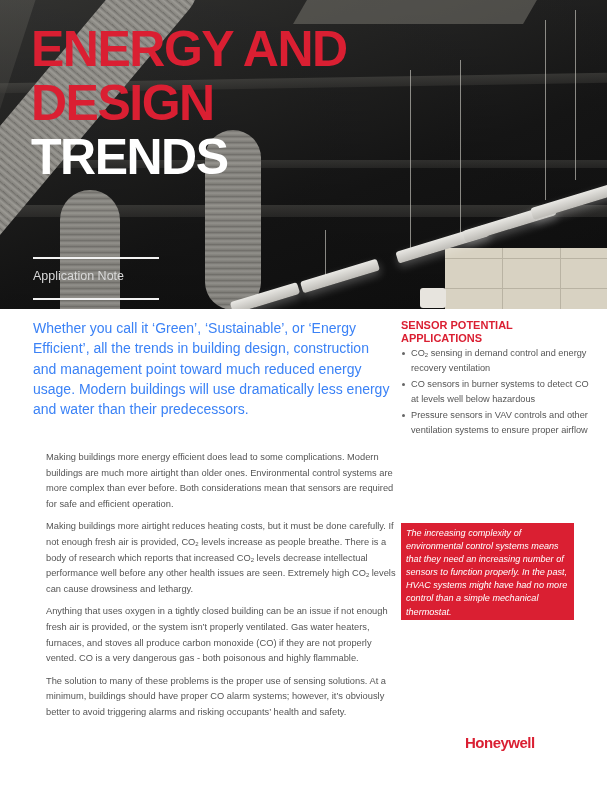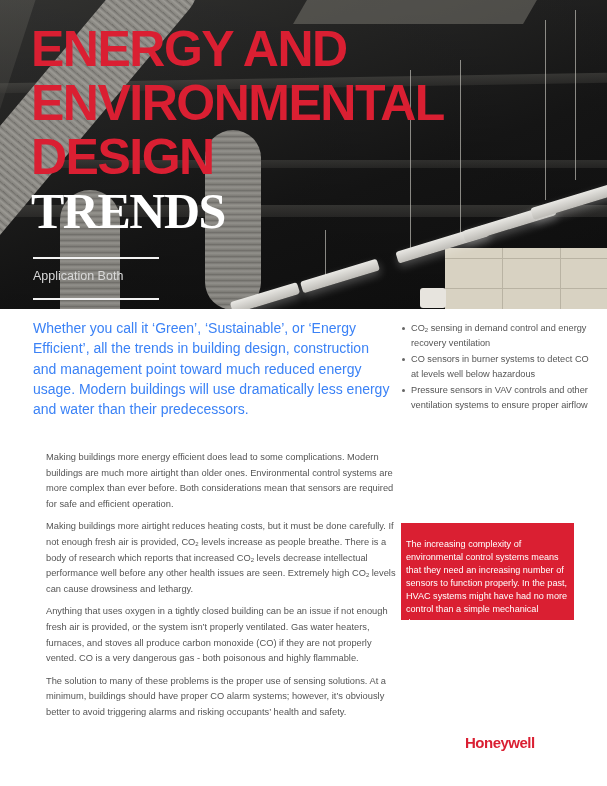--- a/index.html
+++ b/index.html
@@ -46,21 +46,21 @@
     }
     .fixture { position: absolute; left: 420px; top: 288px; width: 26px; height: 20px; background: #e7e4de; border-radius: 3px; }
 
     .title {
       position: absolute; left: 31px; top: 22px;
       font-family: "Liberation Sans", sans-serif; font-weight: 700;
       font-size: 50px; line-height: 54px; letter-spacing: -1.5px;
       text-transform: uppercase;
     }
     .title .red { color: #da1f32; display: block; }
-    .title .white { color: #ffffff; display: block; font-family: Liberation Serif, serif; }
+    .title .white { color: #ffffff; display: block; }
 
     .rule { position: absolute; left: 33px; height: 1.5px; background: #f2f2f2; width: 126px; }
     .rule.r1 { top: 257px; }
     .rule.r2 { top: 298px; }
     .app-note { position: absolute; left: 33px; top: 269px; font-size: 12.5px; color: #d9d9d9; }
 
     .lead {
       position: absolute; left: 33px; top: 318px; width: 360px;
       font-size: 14px; line-height: 20.3px; font-weight: 400; color: #3b82f6;
     }
@@ -70,22 +70,22 @@
     .body sub, .sidebar sub { font-size: 6px; vertical-align: -1px; line-height: 0; }
 
     .sidebar { position: absolute; left: 401px; top: 319px; width: 190px; }
     .sidebar-heading { color: #da1f32; font-weight: 700; font-size: 11px; line-height: 12.5px; }
     .sidebar-list { list-style: none; margin-top: 2px; }
     .sidebar-list li { position: relative; padding-left: 10px; font-size: 9.2px; line-height: 15.4px; color: #555555; }
     .sidebar-list li::before { content: ""; position: absolute; left: 1px; top: 6px; width: 3px; height: 3px; background: #666; border-radius: 50%; }
 
     .callout {
       position: absolute; left: 401px; top: 523px; width: 173px; height: 97px;
-      background: #da1f32; color: #ffffff; 
-      font-size: 9.1px; line-height: 13.1px; padding: 15px 5px 0 5px;
+      background: #da1f32; color: #ffffff; font-style: italic;
+      font-size: 9.1px; line-height: 13.1px; padding: 4px 5px 0 5px;
     }
 
     .logo { position: absolute; left: 465px; top: 734px; color: #da1f32; font-weight: 700; font-size: 15px; letter-spacing: -0.5px; }
   </style>
 </head>
 <body>
 
 <div class="hero">
   <div class="beam b4"></div>
   <div class="beam b5"></div>
@@ -103,39 +103,42 @@
   <div class="wire" style="left:410px;top:70px;height:180px;"></div>
   <div class="wire" style="left:325px;top:230px;height:50px;"></div>
   <div class="light l1"></div>
   <div class="light l2"></div>
   <div class="light l3"></div>
   <div class="light l4"></div>
   <div class="light l5"></div>
 
   <h1 class="title">
     <span class="red">ENERGY AND</span>
-    <span class="red">ENVIRONMENTAL</span>
     <span class="red">DESIGN</span>
     <span class="white">TRENDS</span>
   </h1>
   <div class="rule r1"></div>
-  <div class="app-note">Application Both</div>
+  <div class="app-note">Application Note</div>
   <div class="rule r2"></div>
 </div>
 
 <div class="lead">Whether you call it ‘Green’, ‘Sustainable’, or ‘Energy Efficient’, all the trends in building design, construction and management point toward much reduced energy usage. Modern buildings will use dramatically less energy and water than their predecessors.</div>
 
 <div class="body">
   <p>Making buildings more energy efficient does lead to some complications. Modern buildings are much more airtight than older ones. Environmental control systems are more complex than ever before.  Both considerations mean that sensors are required for safe and efficient operation.</p>
   <p>Making buildings more airtight reduces heating costs, but it must be done carefully. If not enough fresh air is provided, CO<sub>2</sub> levels increase as people breathe. There is a body of research which reports that increased CO<sub>2</sub> levels decrease intellectual performance well before any other health issues are seen. Extremely high CO<sub>2</sub> levels can cause drowsiness and lethargy.</p>
   <p>Anything that uses oxygen in a tightly closed building can be an issue if not enough fresh air is provided, or the system isn’t properly ventilated. Gas water heaters, furnaces, and stoves all produce carbon monoxide (CO) if they are not properly vented. CO is a very dangerous gas - both poisonous and highly flammable.</p>
   <p>The solution to many of these problems is the proper use of sensing solutions. At a minimum, buildings should have proper CO alarm systems; however, it’s obviously better to avoid triggering alarms and risking occupants’ health and safety.</p>
 </div>
 
 <aside class="sidebar">
+  <div class="sidebar-heading">
+    <div>SENSOR POTENTIAL</div>
+    <div>APPLICATIONS</div>
+  </div>
   <ul class="sidebar-list">
     <li>CO<sub>2</sub> sensing in demand control and energy recovery ventilation</li>
     <li>CO sensors in burner systems to detect CO at levels well below hazardous</li>
     <li>Pressure sensors in VAV controls and other ventilation systems to ensure proper airflow</li>
   </ul>
 </aside>
 
 <div class="callout">The increasing complexity of environmental control systems means that they need an increasing number of sensors to function properly. In the past, HVAC systems might have had no more control than a simple mechanical thermostat.</div>
 
 <div class="logo">Honeywell</div>

